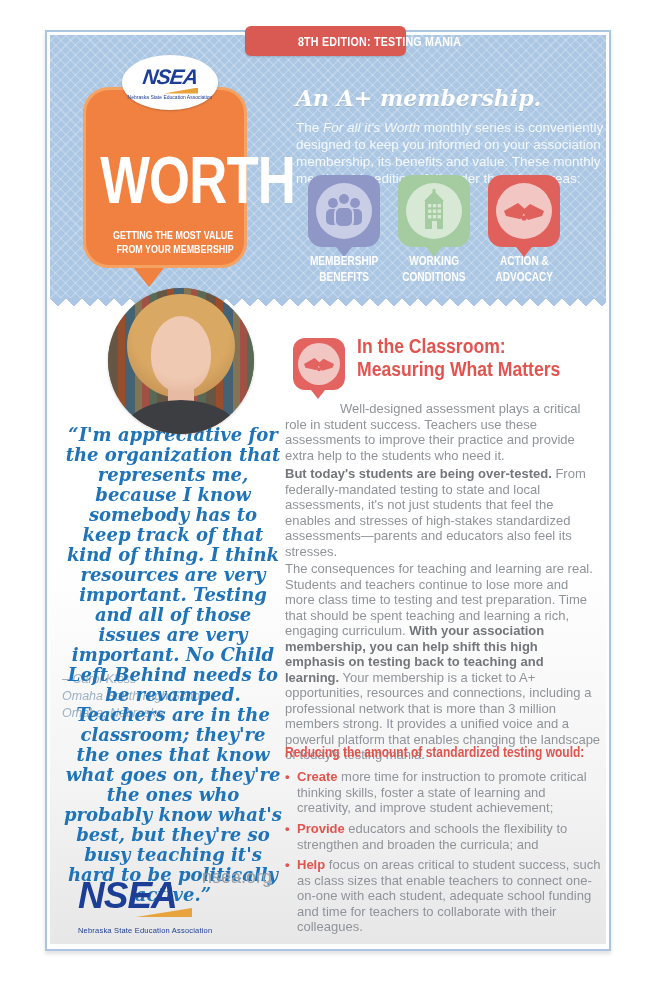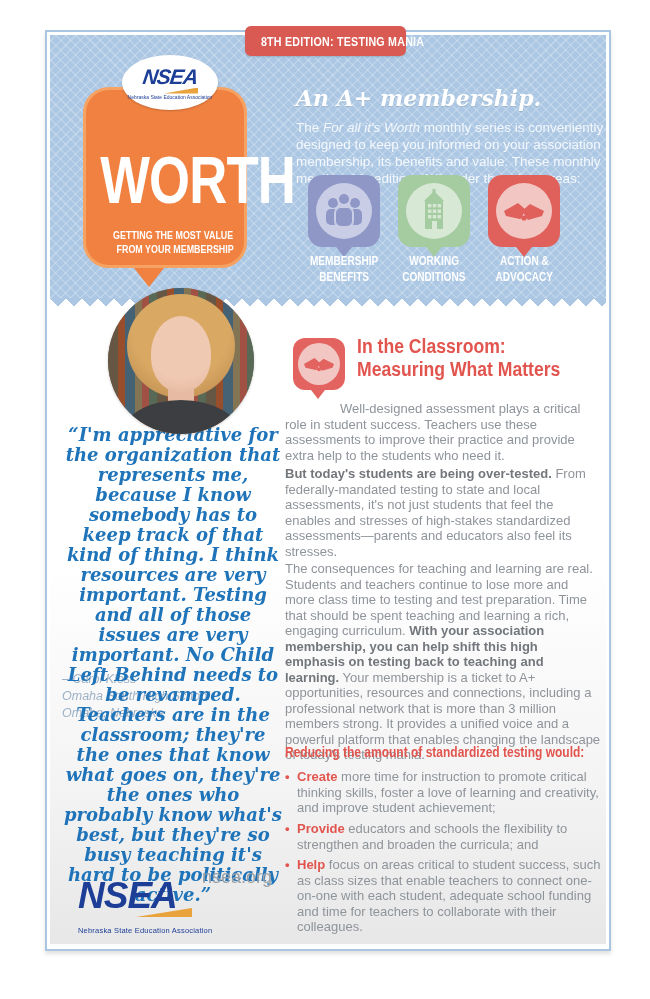--- a/index.html
+++ b/index.html
@@ -18,21 +18,21 @@
   .header-panel { position:absolute; left:0; top:0; width:556px; height:263px;
       background-color:#abc7e3;
       background-image:
         repeating-linear-gradient(45deg, rgba(255,255,255,.20) 0 1.5px, transparent 1.5px 7px),
         repeating-linear-gradient(-45deg, rgba(255,255,255,.20) 0 1.5px, transparent 1.5px 7px); }
   .zigzag { position:absolute; left:0; top:263px; width:556px; height:9px;
       background:conic-gradient(from -45deg at 50% 100%, #abc7e3 90deg, transparent 90deg) 0 0 / 16px 9px repeat-x; }
 
   
   .edition { position:absolute; left:245px; top:26px; width:161px; height:30px;
-      background:#d95a52; border-radius:6px; z-index:8; display:flex; align-items:center; justify-content:center;
+      background:#d95a52; border-radius:6px; z-index:8; display:flex; align-items:center; justify-content:flex-start;
       box-shadow:0 1px 2px rgba(0,0,0,.15);padding-left:35px; }
   .edition span { display:inline-block; color:#fff; font-weight:bold; font-size:13px;
       letter-spacing:.3px; white-space:nowrap; transform:scaleX(.82); }
 
   
   .masthead { position:absolute; left:33px; top:52px; width:164px; height:181px;
       background:#f08140; border:3px solid #f5a263; border-radius:26px; z-index:4; }
   .masthead-tail { position:absolute; left:84px; top:233px; z-index:4;
       width:0; height:0; border-left:15px solid transparent; border-right:15px solid transparent;
       border-top:19px solid #f08140; }
@@ -276,20 +276,20 @@
           <span>Measuring What Matters</span>
         </div>
 
         <p class="para p1">Well-designed assessment plays a critical role in student success. Teachers use these assessments to improve their practice and provide extra help to the students who need it.</p>
         <p class="para p2"><b>But today's students are being over-tested.</b><span> From federally-mandated testing to state and local assessments, it's not just students that feel the enables and stresses of high-stakes standardized assessments—parents and educators also feel its stresses.</span></p>
         <p class="para p3"><span>The consequences for teaching and learning are real. Students and teachers continue to lose more and more class time to testing and test preparation. Time that should be spent teaching and learning a rich, engaging curriculum. </span><b>With your association membership, you can help shift this high emphasis on testing back to teaching and learning.</b><span> Your membership is a ticket to A+ opportunities, resources and connections, including a professional network that is more than 3 million members strong. It provides a unified voice and a powerful platform that enables changing the landscape of today's testing mania.</span></p>
 
         <div class="list-heading">
           <span>Reducing the amount of standardized testing would:</span>
         </div>
-        <div class="bullet b1"><span class="lead">Create</span><span> more time for instruction to promote critical thinking skills, foster a love of learning and creativity, and improve student achievement;</span></div>
+        <div class="bullet b1"><span class="lead">Create</span><span> more time for instruction to promote critical thinking skills, foster a state of learning and creativity, and improve student achievement;</span></div>
         <div class="bullet b2"><span class="lead">Provide</span><span> educators and schools the flexibility to strengthen and broaden the curricula; and</span></div>
         <div class="bullet b3"><span class="lead">Help</span><span> focus on areas critical to student success, such as class sizes that enable teachers to connect one-on-one with each student, adequate school funding and time for teachers to collaborate with their colleagues.</span></div>
       </div>
 
     </div>
   </div>
 </div>
 
 </body></html>

